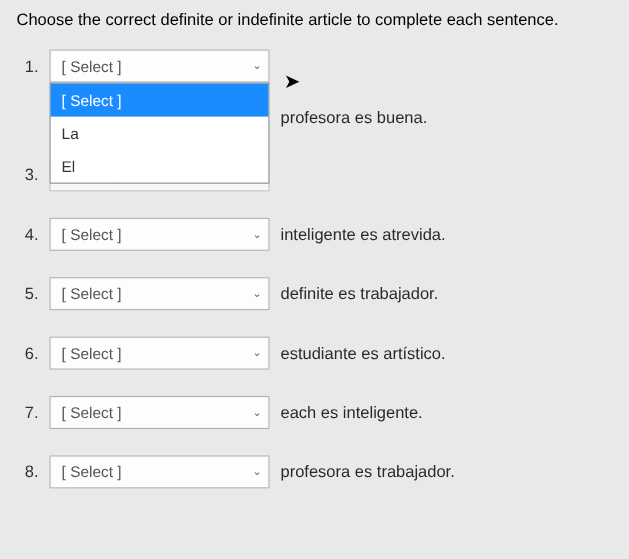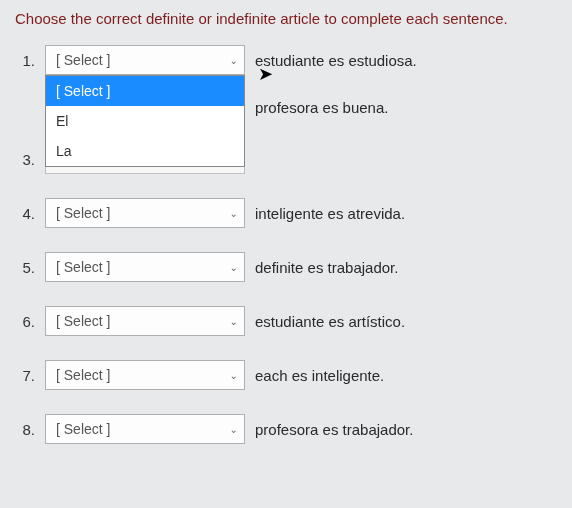--- a/index.html
+++ b/index.html
@@ -9,21 +9,21 @@
     }
     body {
       font-family: Arial, sans-serif;
       background: #e8e9eb;
       padding: 10px 15px;
       width: 572px;
       color: #333;
     }
     .instruction {
       font-size: 15px;
-      color: #7f1d1d;
+      color: #000000;
       margin-bottom: 18px;
     }
     .question-row {
       display: flex;
       align-items: center;
       margin-bottom: 24px;
       position: relative;
     }
     .question-number {
       width: 30px;
@@ -98,27 +98,26 @@
 
 <div class="instruction">Choose the correct definite or indefinite article to complete each sentence.</div>
 
 <div class="q1-container">
   <div class="question-row">
     <div class="question-number">1.</div>
     <div class="select-box">
       <span>[ Select ]</span>
       <span class="chevron">⌄</span>
     </div>
-    <div class="sentence-text">estudiante es estudiosa.</div>
     <div class="cursor-arrow">➤</div>
   </div>
   <div class="dropdown-open">
     <div class="dropdown-option highlighted">[ Select ]</div>
+    <div class="dropdown-option">La</div>
     <div class="dropdown-option">El</div>
-    <div class="dropdown-option">La</div>
   </div>
 </div>
 
 <div class="question-row" style="margin-top:-96px; margin-bottom:28px;">
   <div class="question-number" style="visibility:hidden;">2.</div>
   <div style="width:200px;"></div>
   <div class="sentence-text">profesora es buena.</div>
 </div>
 
 <div class="question-row" style="margin-top:20px;">

